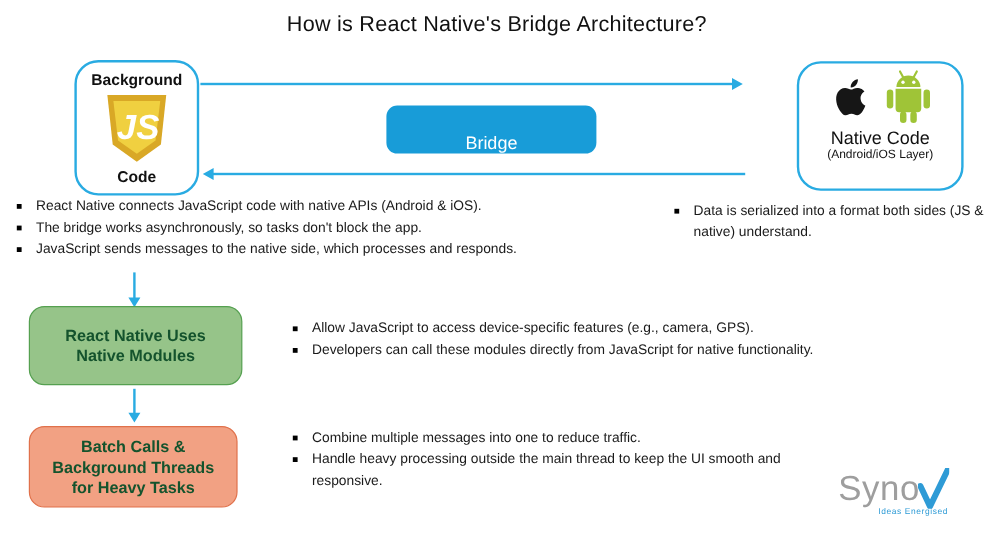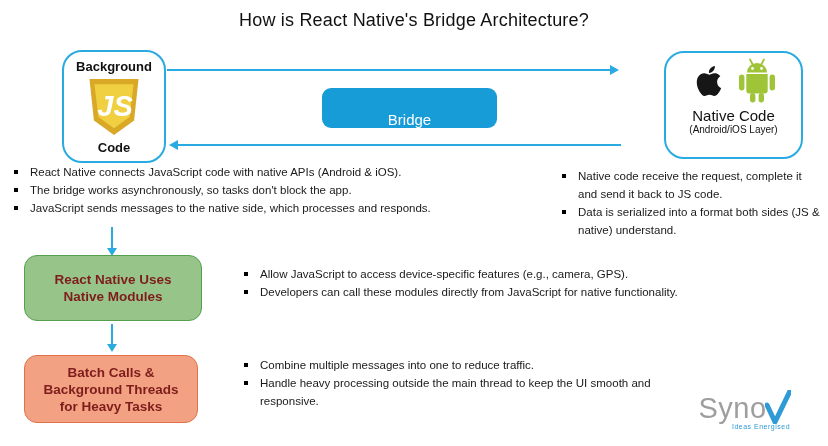--- a/index.html
+++ b/index.html
@@ -51,21 +51,21 @@
   .bullets { position:absolute; list-style:none; }
   .bullets li { position:relative; padding-left:22px; font-size:11.5px; line-height:18px; color:#1a1a1a; }
   .bullets li::before { content:""; position:absolute; left:6px; top:7px; width:4px; height:4px; background:#000; }
   .bullets-left  { left:8px;  top:163px; width:432px; }
   .bullets-right { left:556px; top:167px; width:264px; }
   .bullets-green { left:238px; top:265px; width:575px; }
   .bullets-orange{ left:238px; top:356px; width:432px; }
   
   .flow-box {
     position:absolute; border-radius:13px; display:flex; align-items:center; justify-content:center;
-    text-align:center; font-weight:bold; font-size:13.5px; color:#7f1d1d; line-height:17px; padding:6px 14px;
+    text-align:center; font-weight:bold; font-size:13.5px; color:#14532d; line-height:17px; padding:6px 14px;
   }
   .flow-green { left:24px; top:255px; width:178px; height:66px; background:var(--green-fill); border:1.5px solid var(--green-border); }
   .flow-orange{ left:24px; top:355px; width:174px; height:68px; background:var(--orange-fill); border:1.5px solid var(--orange-border); }
   
   .logo { position:absolute; left:668px; top:390px; width:150px; }
   .logo-row { display:flex; align-items:flex-end; justify-content:center; color:var(--logo-gray); font-size:29px; line-height:30px; letter-spacing:0.5px; }
   .logo-check { margin:0 -3px -1px -2px; }
   .logo-tagline { font-size:7px; color:var(--logo-blue); text-align:center; padding-left:36px; margin-top:0px; letter-spacing:0.5px; }
 </style>
 </head>
@@ -114,21 +114,20 @@
     <span>Bridge</span>
   </div>
 
   <ul class="bullets bullets-left">
     <li><span>React Native connects JavaScript code with native APIs (Android &amp; iOS).</span></li>
     <li><span>The bridge works asynchronously, so tasks don't block the app.</span></li>
     <li><span>JavaScript sends messages to the native side, which processes and responds.</span></li>
   </ul>
 
   <ul class="bullets bullets-right">
-    <li><span>Native code receive the request, complete it and send it back to JS code.</span></li>
     <li><span>Data is serialized into a format both sides (JS &amp; native) understand.</span></li>
   </ul>
 
   <div class="v-line" style="left:111px; top:227px; height:22px;"></div>
 
   <div class="flow-box flow-green">
     <span>React Native Uses Native Modules</span>
   </div>
 
   <ul class="bullets bullets-green">

